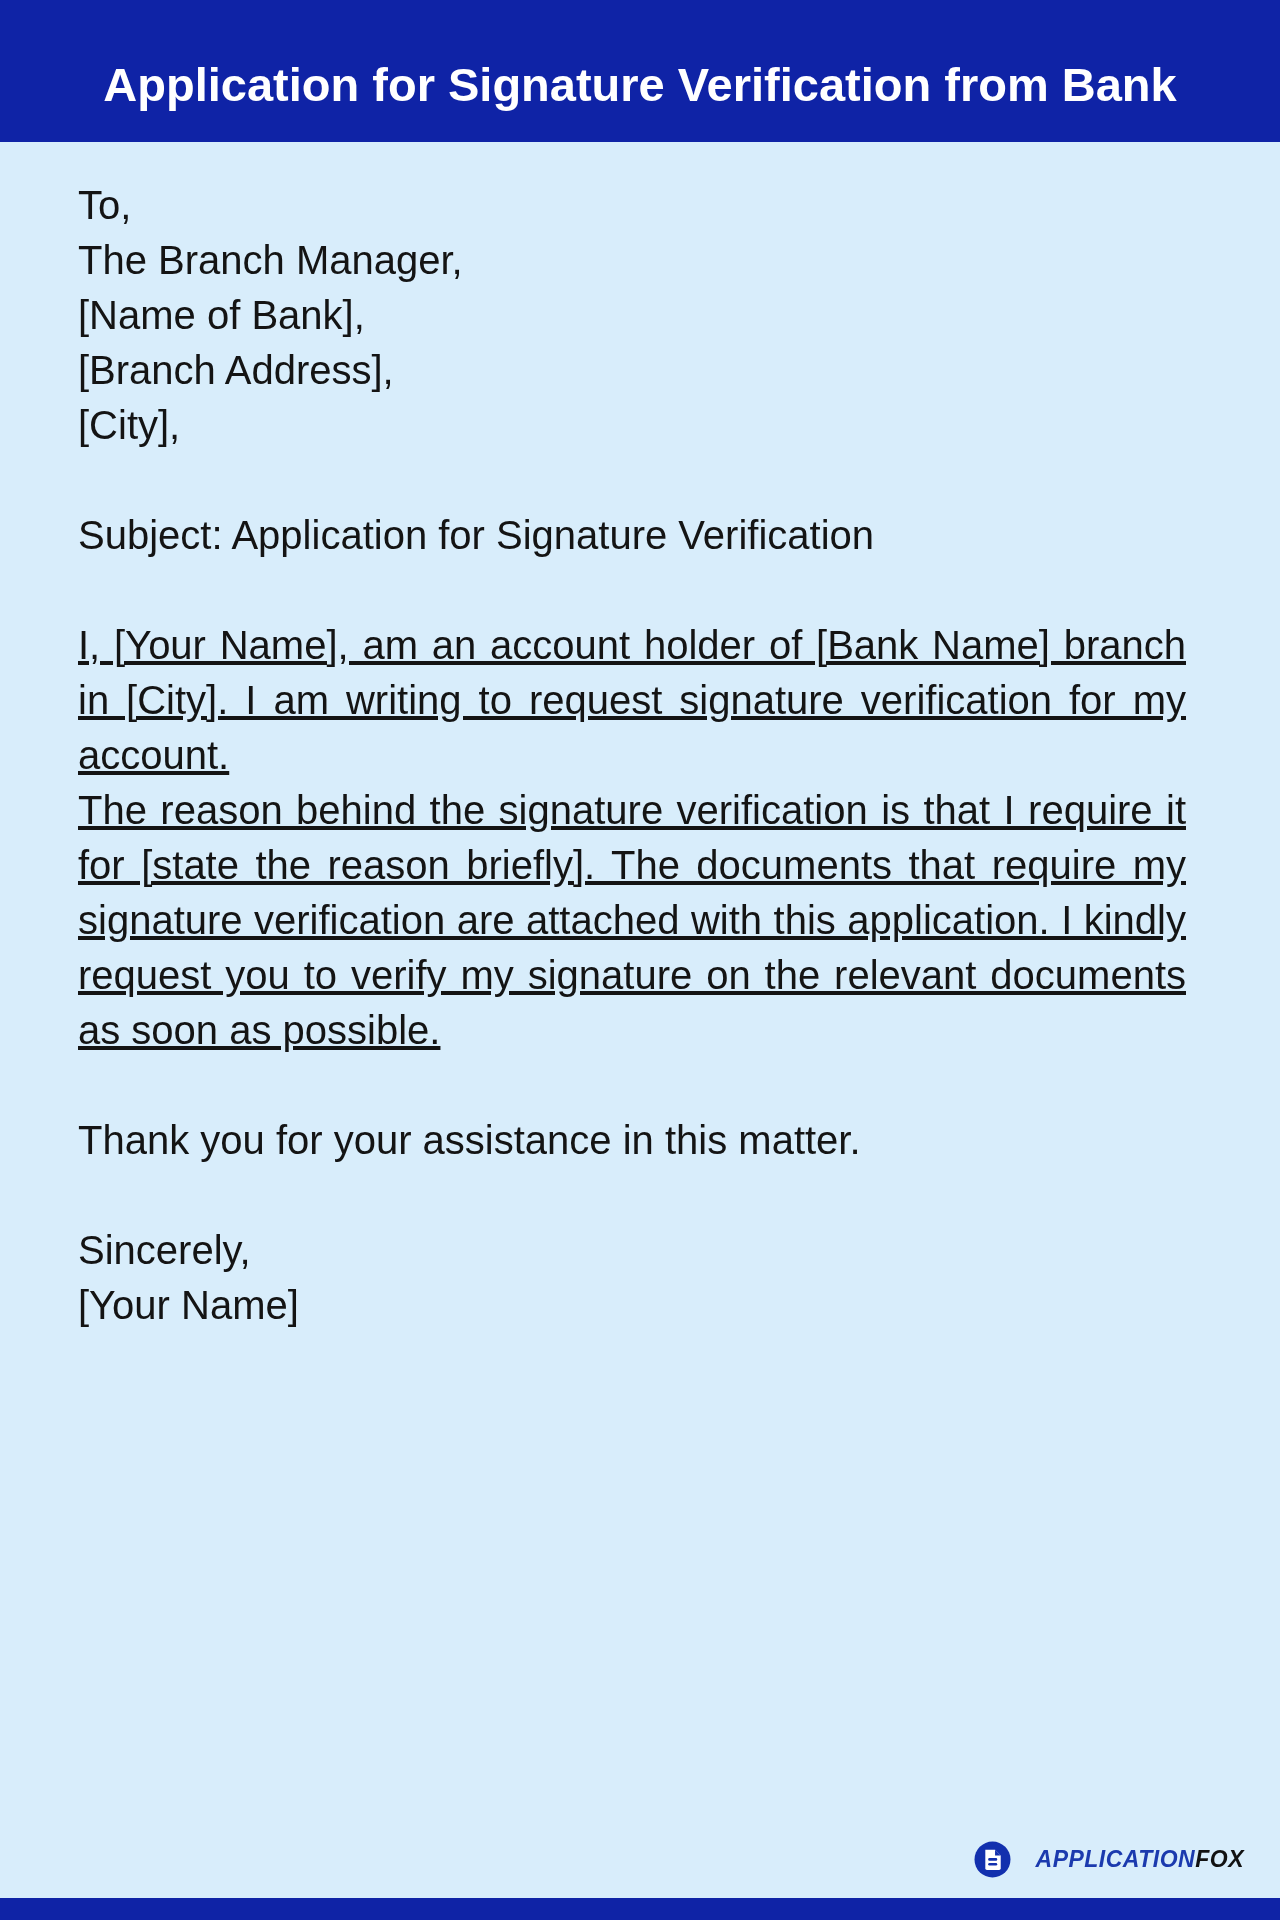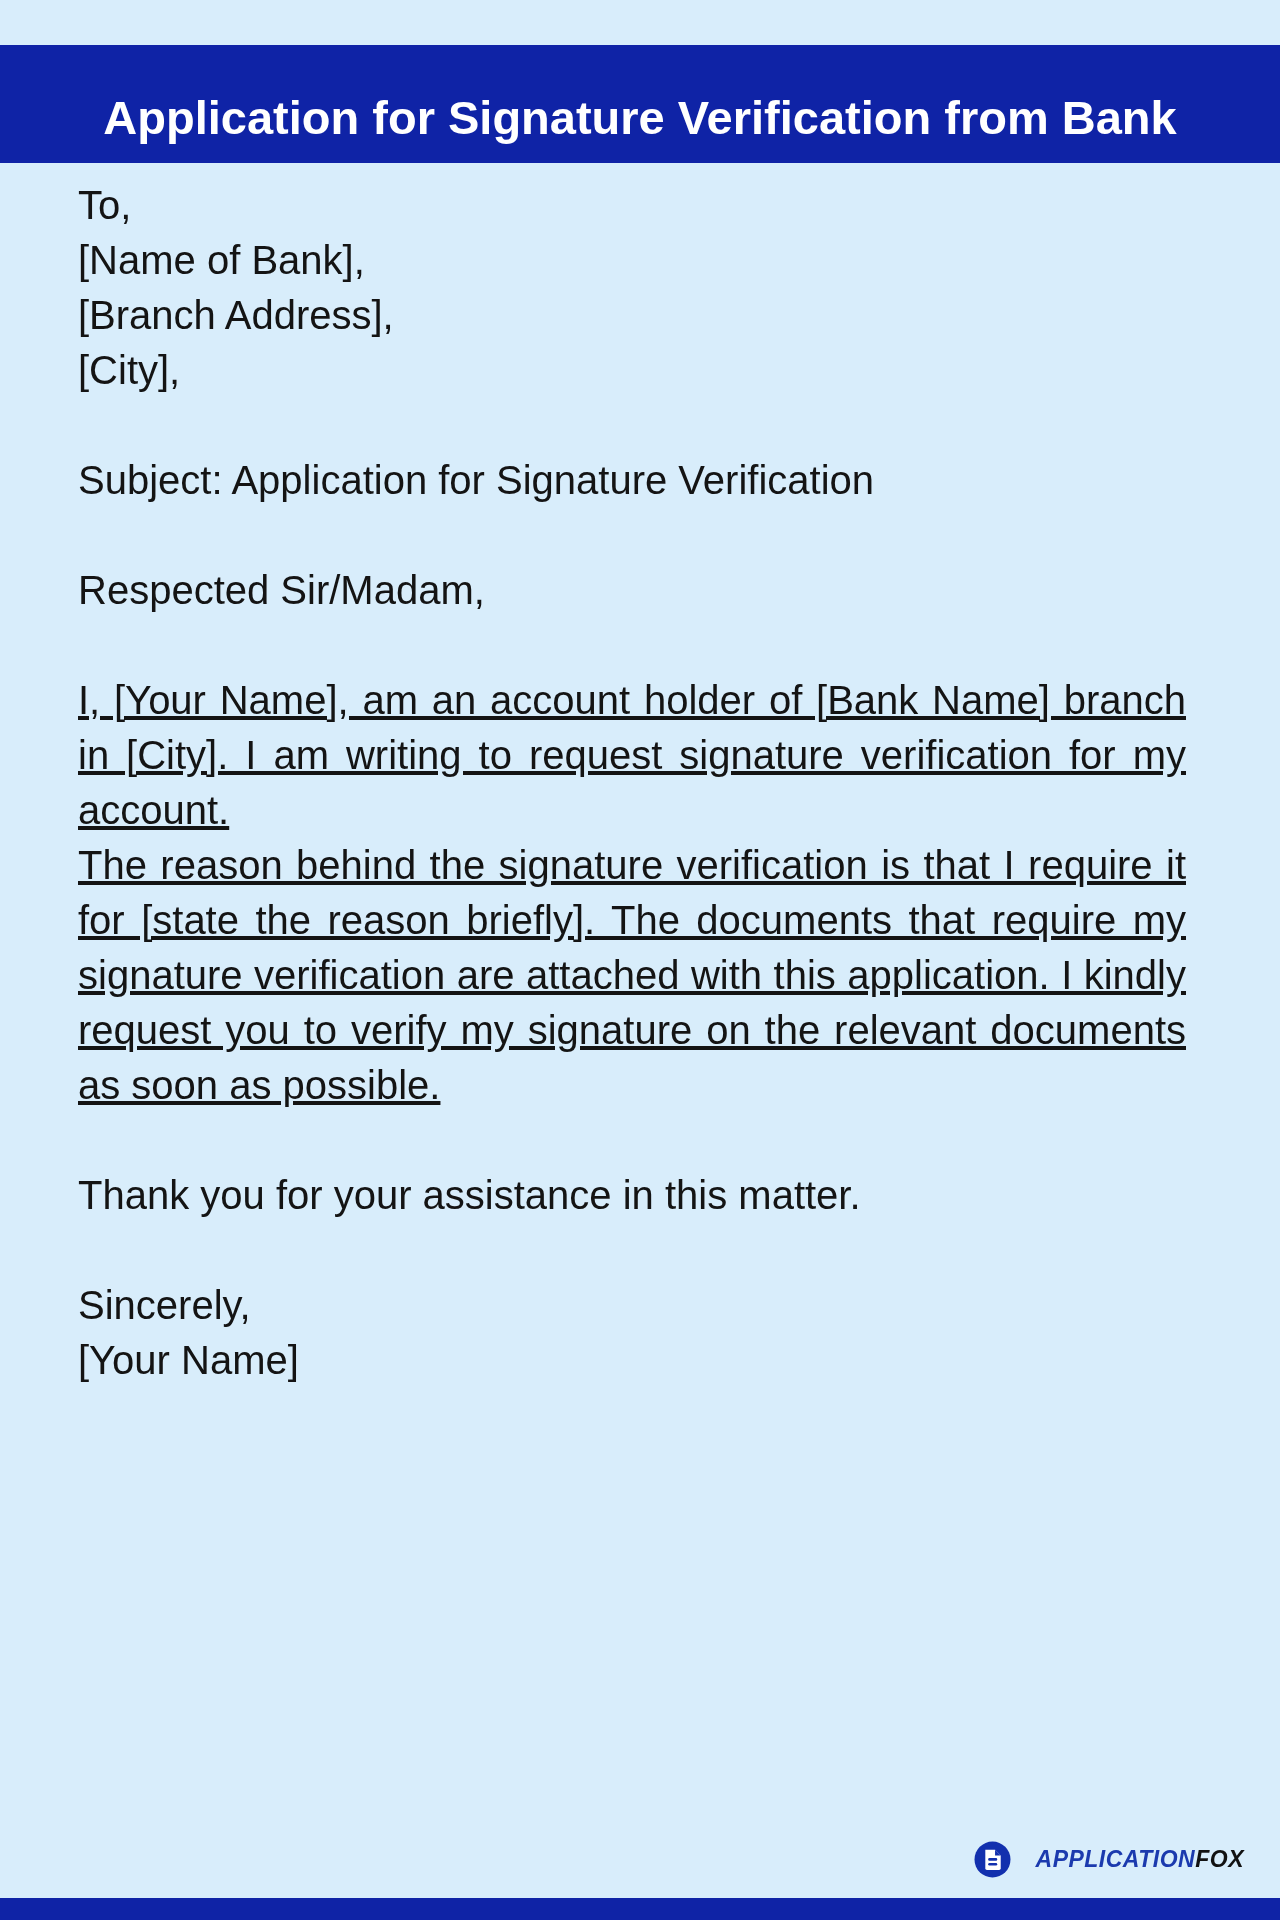--- a/index.html
+++ b/index.html
@@ -17,25 +17,24 @@
     font-family:"Liberation Sans", sans-serif;
   }
   .page{
     position:relative;
     width:1280px;height:1920px;
     background:var(--page-bg);
     overflow:hidden;
   }
   .title-bar{
     position:absolute;top:0;left:0;right:0;
-    height:118px;
+    height:142px;
     background:var(--header-bar);
     display:flex;align-items:center;justify-content:center;
     padding-top:26px;
-    margin-top:45px;
   }
   .title-bar h1{
     color:var(--title-text);
     font-size:47px;
     font-weight:700;
     white-space:nowrap;
     letter-spacing:0px;
   }
   .letter{
     position:absolute;top:118px;left:0;right:0;
@@ -81,28 +80,28 @@
 <div class="page">
 
   <header class="title-bar">
     <h1>Application for Signature Verification from Bank</h1>
   </header>
 
   <main class="letter">
 
     <div class="block">
       <div>To,</div>
+      <div>The Branch Manager,</div>
       <div>[Name of Bank],</div>
       <div>[Branch Address],</div>
       <div>[City],</div>
     </div>
 
     <div class="block">Subject: Application for Signature Verification</div>
 
-    <div class="block">Respected Sir/Madam,</div>
 
     <div class="block para-stack">
       <p>I, [Your Name], am an account holder of [Bank Name] branch in [City]. I am writing to request signature verification for my account.</p>
       <p>The reason behind the signature verification is that I require it for [state the reason briefly]. The documents that require my signature verification are attached with this application. I kindly request you to verify my signature on the relevant documents as soon as possible.</p>
     </div>
 
 
     <div class="block">Thank you for your assistance in this matter.</div>
 
     <div class="block">

